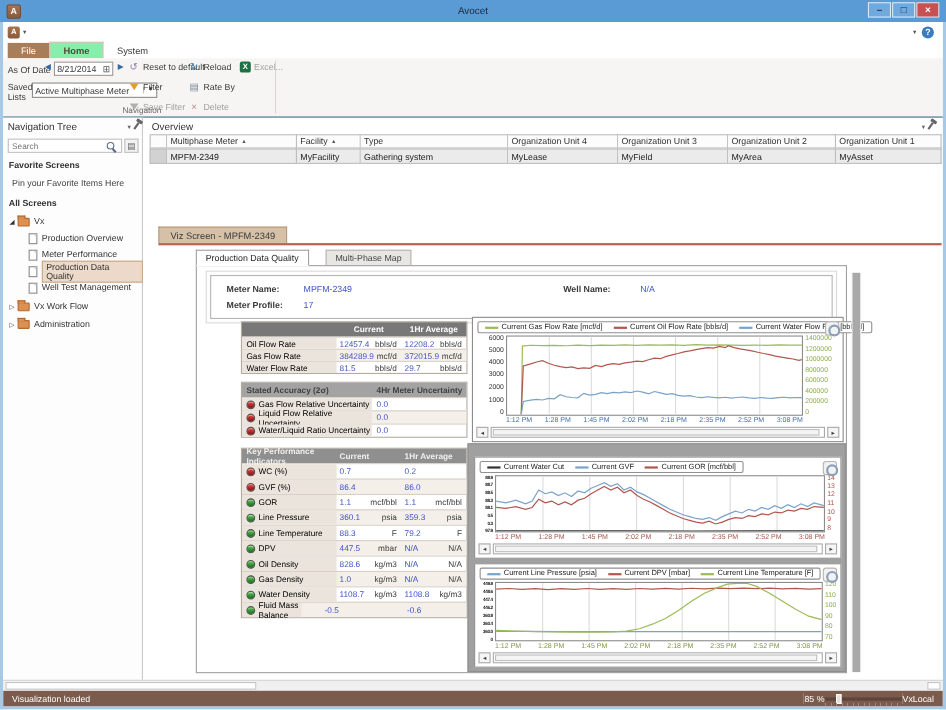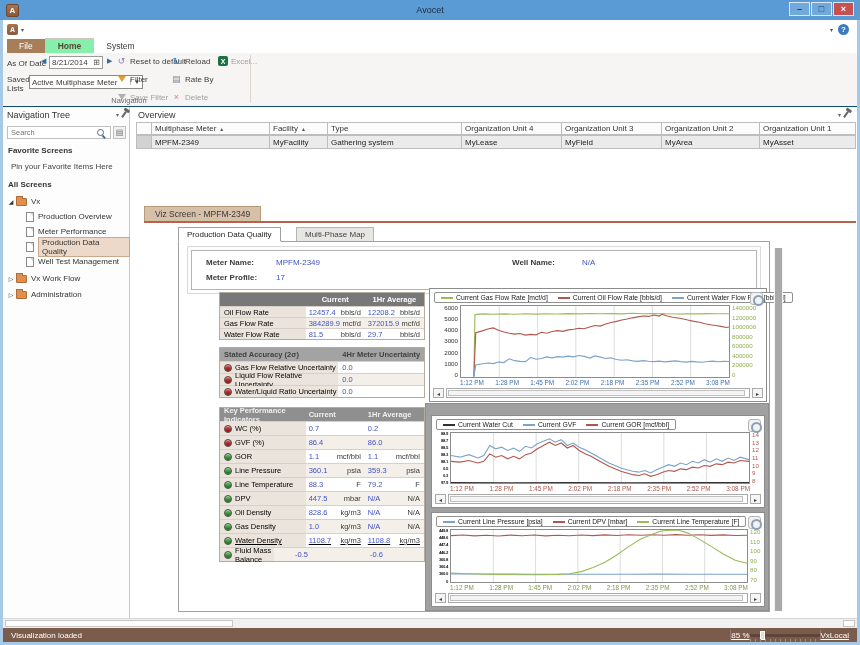--- a/index.html
+++ b/index.html
@@ -135,21 +135,21 @@
   .sthumb { width:99%; height:100%; background:#f4f4f4; border:1px solid #c0c0c0; }
 
   .vscroll { position:absolute; left:644px; top:141px; width:9px; height:363px; background:#f5f5f5; }
   .vthumb { position:absolute; top:0; left:1px; width:7px; height:100%; background:#a9a9a9; }
 
   
   .hscroll { position:absolute; top:618px; left:0; width:854px; height:10px; background:#f0f0f0; border-top:1px solid #d5d5d5; }
   .hthumb { position:absolute; left:2px; top:1px; width:228px; height:7px; background:#fdfdfd; border:1px solid #c5c5c5; }
   .hbox { position:absolute; right:2px; top:1px; width:12px; height:7px; background:#fdfdfd; border:1px solid #c5c5c5; }
   .statusbar { position:absolute; top:628px; left:0; width:854px; height:14px; background:#7b5c4c; color:#fff; font-size:8px; display:flex; align-items:center; padding:0 8px; }
-  .sb-right { margin-left:auto; display:flex; align-items:center; gap:0;text-decoration:underline; }
+  .sb-right { margin-left:auto; display:flex; align-items:center; gap:0; }
   .sb-sep { width:1px; height:10px; background:#96796a; }
   .zoom-track { width:70px; height:3px; background:#5e443a; position:relative; }
   .zoom-track::after { content:''; position:absolute; left:0; top:5px; width:100%; height:3px; background:repeating-linear-gradient(90deg,#a58974 0 1px,transparent 1px 5px); }
   .zoom-thumb { position:absolute; left:10px; top:-3px; width:5px; height:9px; background:#e8ddd3; border:1px solid #fff; }
 </style>
 </head>
 <body>
 
 <div class="window">
 
@@ -484,21 +484,21 @@
           <div class="drow row-alt" style="height:14px;">
               <div class="c-label">
                 <span class="led led-green"></span>
                 <span>Gas Density</span>
               </div>
               <div class="c-cur-v">1.0</div>
               <div class="c-cur-u">kg/m3</div>
               <div class="c-avg-v">N/A</div>
               <div class="c-avg-u">N/A</div>
             </div>
-          <div class="drow" style="height:14px;text-decoration:underline;">
+          <div class="drow" style="height:14px;">
               <div class="c-label">
                 <span class="led led-green"></span>
                 <span>Water Density</span>
               </div>
               <div class="c-cur-v">1108.7</div>
               <div class="c-cur-u">kg/m3</div>
               <div class="c-avg-v">1108.8</div>
               <div class="c-avg-u">kg/m3</div>
             </div>
           <div class="drow row-alt" style="height:14px;gap:18px;">

